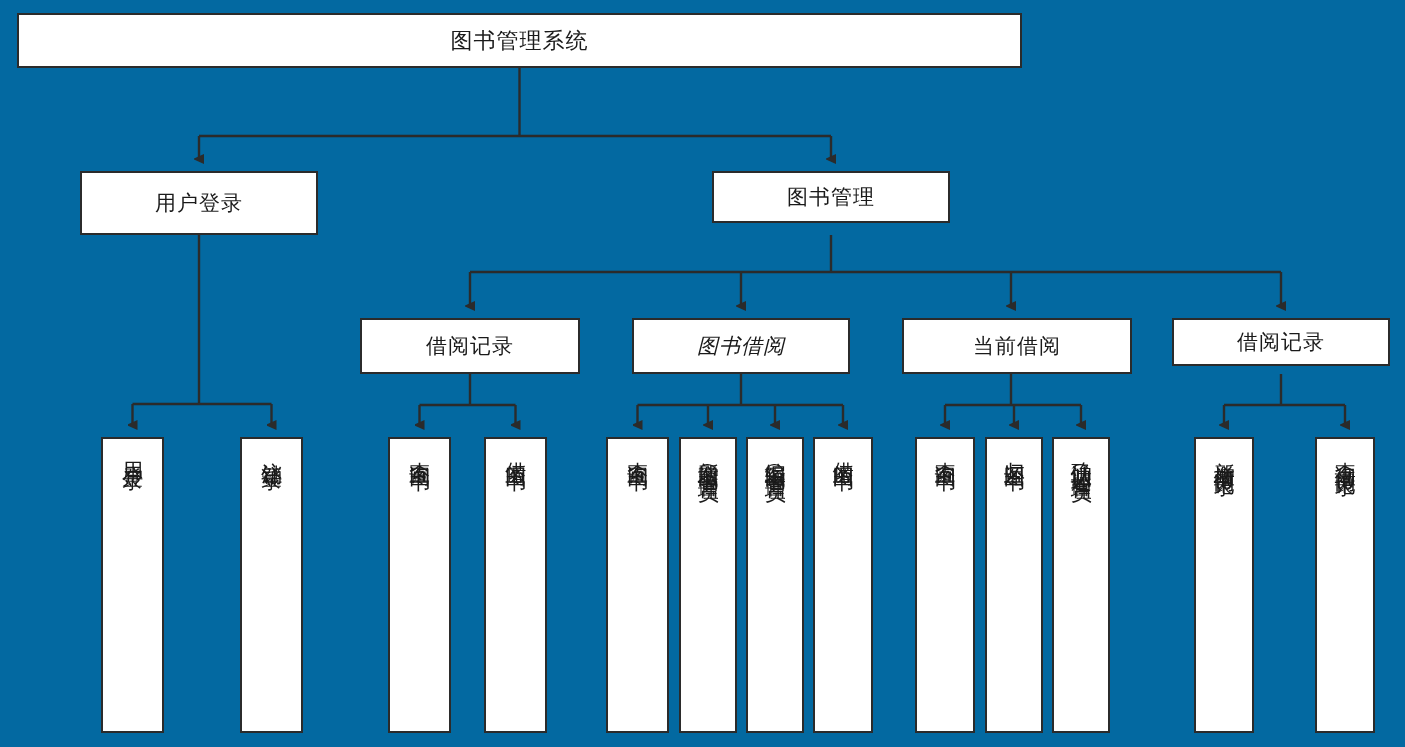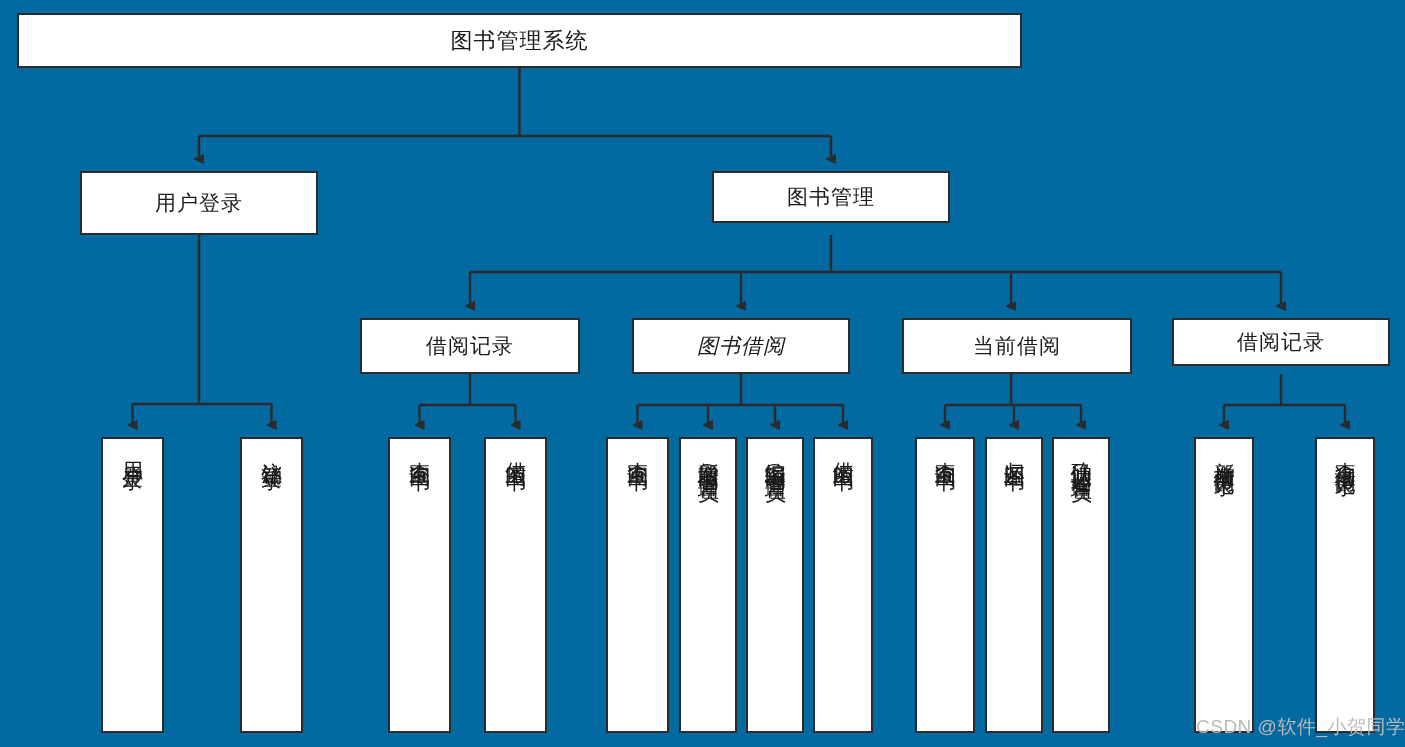--- a/index.html
+++ b/index.html
@@ -169,15 +169,14 @@
         <span class="vtext">确认归还（管理员）</span>
       </div>
       <div class="node v" style="left: 1194px; top: 437px; width: 60px; height: 296px;">
         <span class="vtext">新增借阅记录</span>
       </div>
       <div class="node v" style="left: 1315px; top: 437px; width: 60px; height: 296px;">
         <span class="vtext">查询借阅记录</span>
       </div>
     </div>
 
-  <div class="watermark" style="left: 1196px; top: 714px; color: rgb(185, 185, 185);">CSDN @软件_小贺同学</div>
 
 </div>
 
 </body></html>

